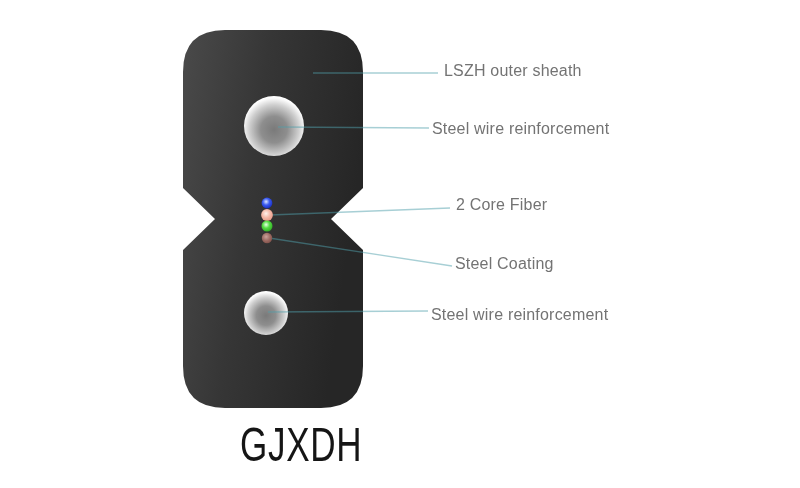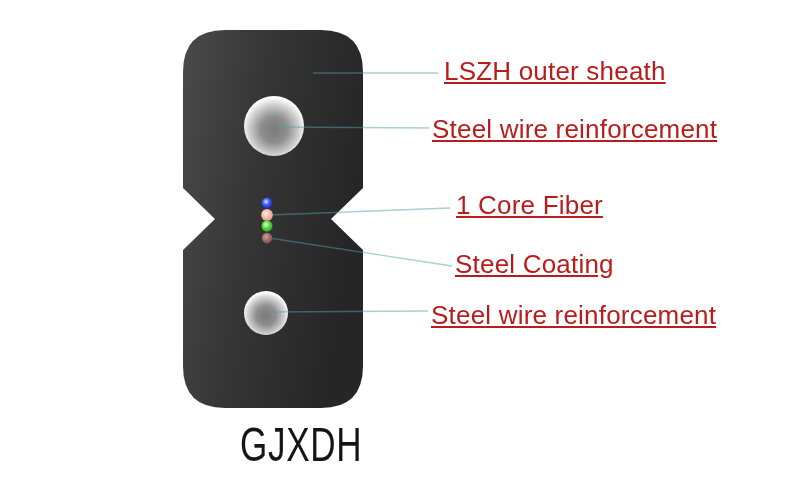--- a/index.html
+++ b/index.html
@@ -17,26 +17,25 @@
   }
   .diagram-svg {
     position: absolute;
     left: 0;
     top: 0;
     width: 800px;
     height: 488px;
   }
   .callout {
     position: absolute;
-    font-size: 26px;
+    font-size: 16px;
     line-height: 30px;
-    color: #b91c1c;
+    color: #737373;
     white-space: nowrap;
     letter-spacing: 0.2px;
-    text-decoration: underline;
   }
   .lbl-lszh        { left: 444px; top: 56px;  }
   .lbl-steel-top   { left: 432px; top: 114px; }
   .lbl-fiber       { left: 456px; top: 190px; }
   .lbl-coating     { left: 455px; top: 249px; }
   .lbl-steel-bot   { left: 431px; top: 300px; }
   .model-label {
     position: absolute;
     left: 240px;
     top: 421px;
@@ -110,21 +109,21 @@
       <circle cx="267" cy="215" r="5.9" fill="url(#fiberSalmon)"></circle>
       <circle cx="267" cy="226" r="5.5" fill="url(#fiberGreen)"></circle>
       <circle cx="267" cy="238" r="5.2" fill="url(#fiberBrown)"></circle>
     </g>
   </svg>
 
   <div class="callout lbl-lszh">LSZH outer sheath</div>
 
   <div class="callout lbl-steel-top">Steel wire reinforcement</div>
 
-  <div class="callout lbl-fiber">1 Core Fiber</div>
+  <div class="callout lbl-fiber">2 Core Fiber</div>
 
   <div class="callout lbl-coating">Steel Coating</div>
 
   <div class="callout lbl-steel-bot">Steel wire reinforcement</div>
 
   <div class="model-label">GJXDH</div>
 
 </div>
 
 </body></html>

